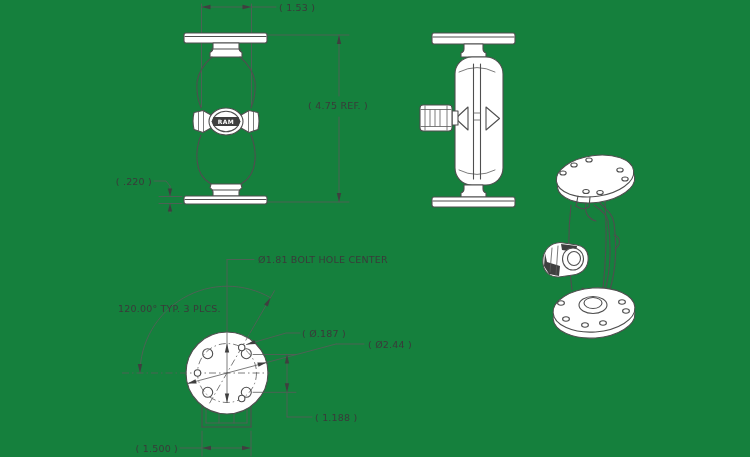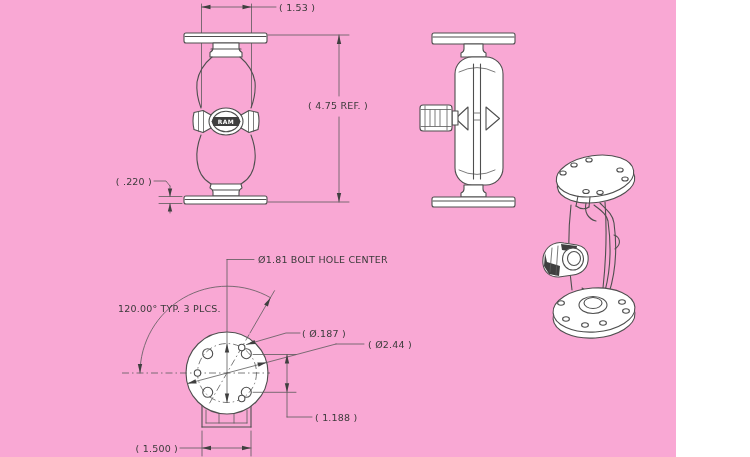--- a/index.html
+++ b/index.html
@@ -1,17 +1,17 @@
 <!DOCTYPE html>
 <html><head>
 <meta charset="utf-8">
 <style>
   html,body{margin:0;padding:0;background:#ffffff;}
   .canvas{
-    width:676px;height:457px;position:relative;background:#f9a8d4;
+    width:750px;height:457px;position:relative;background:#15803d;
     font-family:"DejaVu Sans", sans-serif;overflow:hidden;
   }
   svg{display:block;}
   .ln{stroke:#4f4f4f;stroke-width:1.1;fill:none;stroke-linecap:round;stroke-linejoin:round;}
   .lnthin{stroke:#5a5a5a;stroke-width:0.8;fill:none;stroke-linecap:round;}
   .lnfill{stroke:#4f4f4f;stroke-width:1.1;fill:#ffffff;stroke-linejoin:round;}
   .cl{stroke:#5a5a5a;stroke-width:0.8;fill:none;stroke-dasharray:7 3 1.5 3;}
   .ah{fill:#3f3f3f;stroke:none;}
   .dimtxt{font-size:9.5px;fill:#3a3a3a;letter-spacing:0.2px;}
   .ramtxt{font-size:6px;font-weight:bold;fill:#ffffff;letter-spacing:0.4px;}

